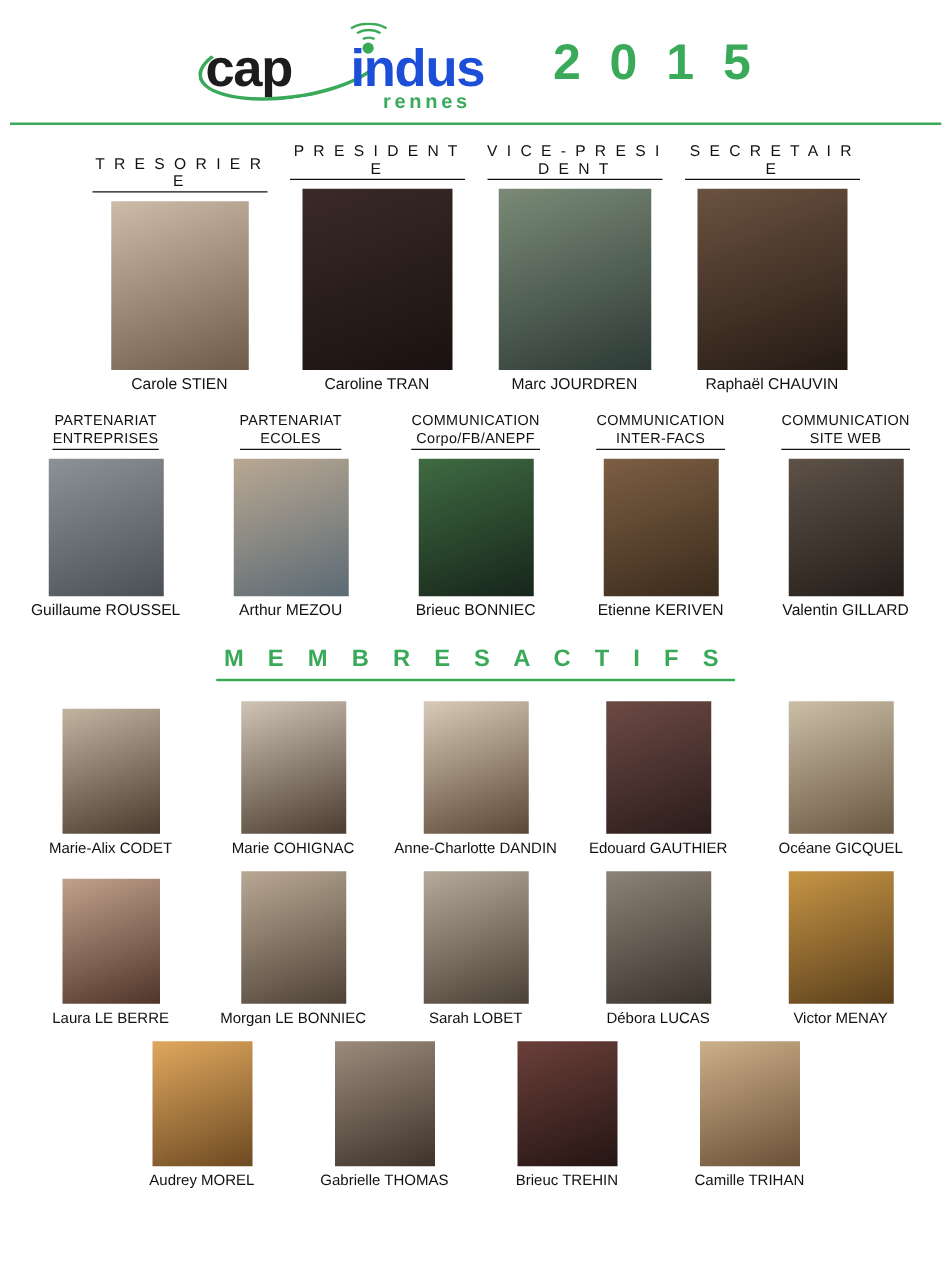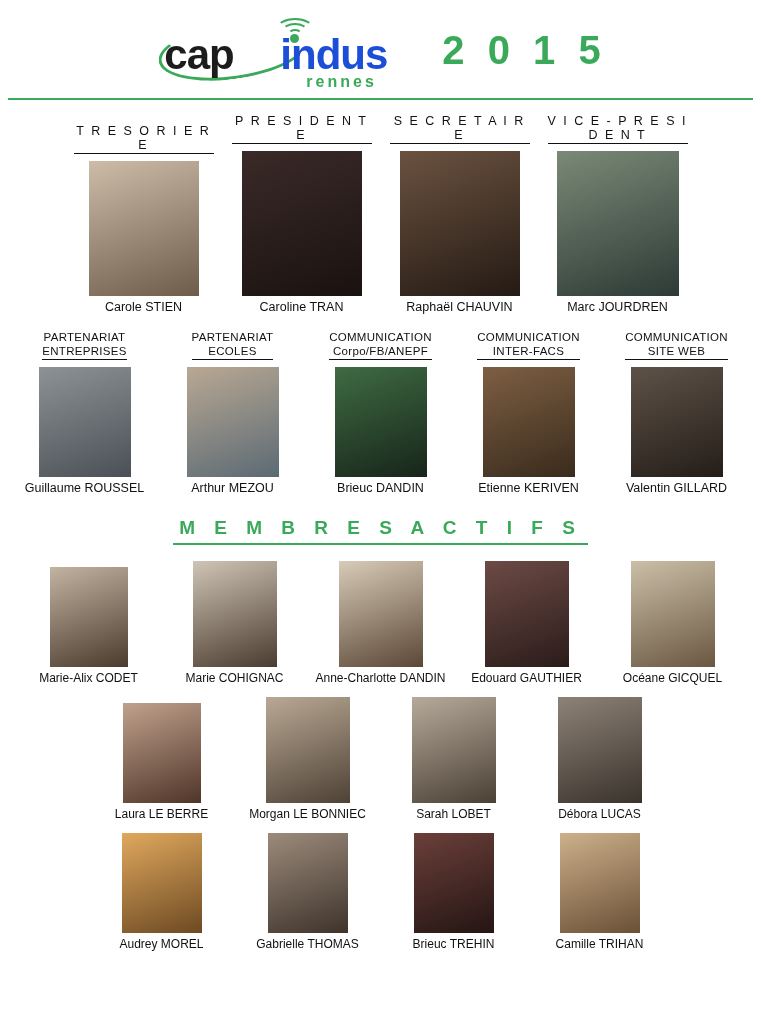--- a/index.html
+++ b/index.html
@@ -213,49 +213,49 @@
       <div class="role">T R E S O R I E R E</div>
       <div class="photo" style="width: 110px; height: 135px; background: linear-gradient(160deg, rgb(205, 188, 168) 0%, rgb(109, 92, 74) 100%);"></div>
       <div class="name">Carole STIEN</div>
     </div>
     <div class="person">
       <div class="role">P R E S I D E N T E</div>
       <div class="photo" style="width: 120px; height: 145px; background: linear-gradient(160deg, rgb(58, 42, 40) 0%, rgb(26, 18, 16) 100%);"></div>
       <div class="name">Caroline TRAN</div>
     </div>
     <div class="person">
+      <div class="role">V I C E - P R E S I D E N T</div>
+      <div class="photo" style="width: 122px; height: 145px; background: linear-gradient(160deg, rgb(122, 138, 118) 0%, rgb(45, 58, 54) 100%);"></div>
+      <div class="name">Marc JOURDREN</div>
+    </div>
+    <div class="person">
       <div class="role">S E C R E T A I R E</div>
       <div class="photo" style="width: 120px; height: 145px; background: linear-gradient(160deg, rgb(107, 82, 64) 0%, rgb(36, 26, 20) 100%);"></div>
       <div class="name">Raphaël CHAUVIN</div>
-    </div>
-    <div class="person">
-      <div class="role">V I C E - P R E S I D E N T</div>
-      <div class="photo" style="width: 122px; height: 145px; background: linear-gradient(160deg, rgb(122, 138, 118) 0%, rgb(45, 58, 54) 100%);"></div>
-      <div class="name">Marc JOURDREN</div>
     </div>
   </div>
 
 <div class="row poles" id="poles-row">
     <div class="person">
       <div class="role small">PARTENARIAT
 ENTREPRISES</div>
       <div class="photo" style="width: 92px; height: 110px; background: linear-gradient(160deg, rgb(141, 146, 150) 0%, rgb(74, 80, 85) 100%);"></div>
       <div class="name">Guillaume ROUSSEL</div>
     </div>
     <div class="person">
       <div class="role small">PARTENARIAT
 ECOLES</div>
       <div class="photo" style="width: 92px; height: 110px; background: linear-gradient(160deg, rgb(185, 168, 147) 0%, rgb(91, 106, 116) 100%);"></div>
       <div class="name">Arthur MEZOU</div>
     </div>
     <div class="person">
       <div class="role small">COMMUNICATION
 Corpo/FB/ANEPF</div>
       <div class="photo" style="width: 92px; height: 110px; background: linear-gradient(160deg, rgb(63, 107, 66) 0%, rgb(23, 37, 26) 100%);"></div>
-      <div class="name">Brieuc DANDIN</div>
+      <div class="name">Brieuc BONNIEC</div>
     </div>
     <div class="person">
       <div class="role small">COMMUNICATION
 INTER-FACS</div>
       <div class="photo" style="width: 92px; height: 110px; background: linear-gradient(160deg, rgb(125, 95, 67) 0%, rgb(58, 43, 28) 100%);"></div>
       <div class="name">Etienne KERIVEN</div>
     </div>
     <div class="person">
       <div class="role small">COMMUNICATION
 SITE WEB</div>
@@ -300,20 +300,24 @@
       <div class="name">Morgan LE BONNIEC</div>
     </div>
     <div class="person">
       <div class="photo" style="width: 84px; height: 106px; background: linear-gradient(160deg, rgb(182, 170, 155) 0%, rgb(75, 64, 53) 100%);"></div>
       <div class="name">Sarah LOBET</div>
     </div>
     <div class="person">
       <div class="photo" style="width: 84px; height: 106px; background: linear-gradient(160deg, rgb(141, 130, 119) 0%, rgb(58, 51, 44) 100%);"></div>
       <div class="name">Débora LUCAS</div>
     </div>
+    <div class="person">
+      <div class="photo" style="width: 84px; height: 106px; background: linear-gradient(160deg, rgb(199, 149, 69) 0%, rgb(90, 63, 28) 100%);"></div>
+      <div class="name">Victor MENAY</div>
+    </div>
   </div>
 <div class="row members members-row3" id="members-row3">
     <div class="person">
       <div class="photo" style="width: 80px; height: 100px; background: linear-gradient(160deg, rgb(224, 168, 94) 0%, rgb(109, 74, 34) 100%);"></div>
       <div class="name">Audrey MOREL</div>
     </div>
     <div class="person">
       <div class="photo" style="width: 80px; height: 100px; background: linear-gradient(160deg, rgb(156, 139, 124) 0%, rgb(62, 51, 43) 100%);"></div>
       <div class="name">Gabrielle THOMAS</div>
     </div>

